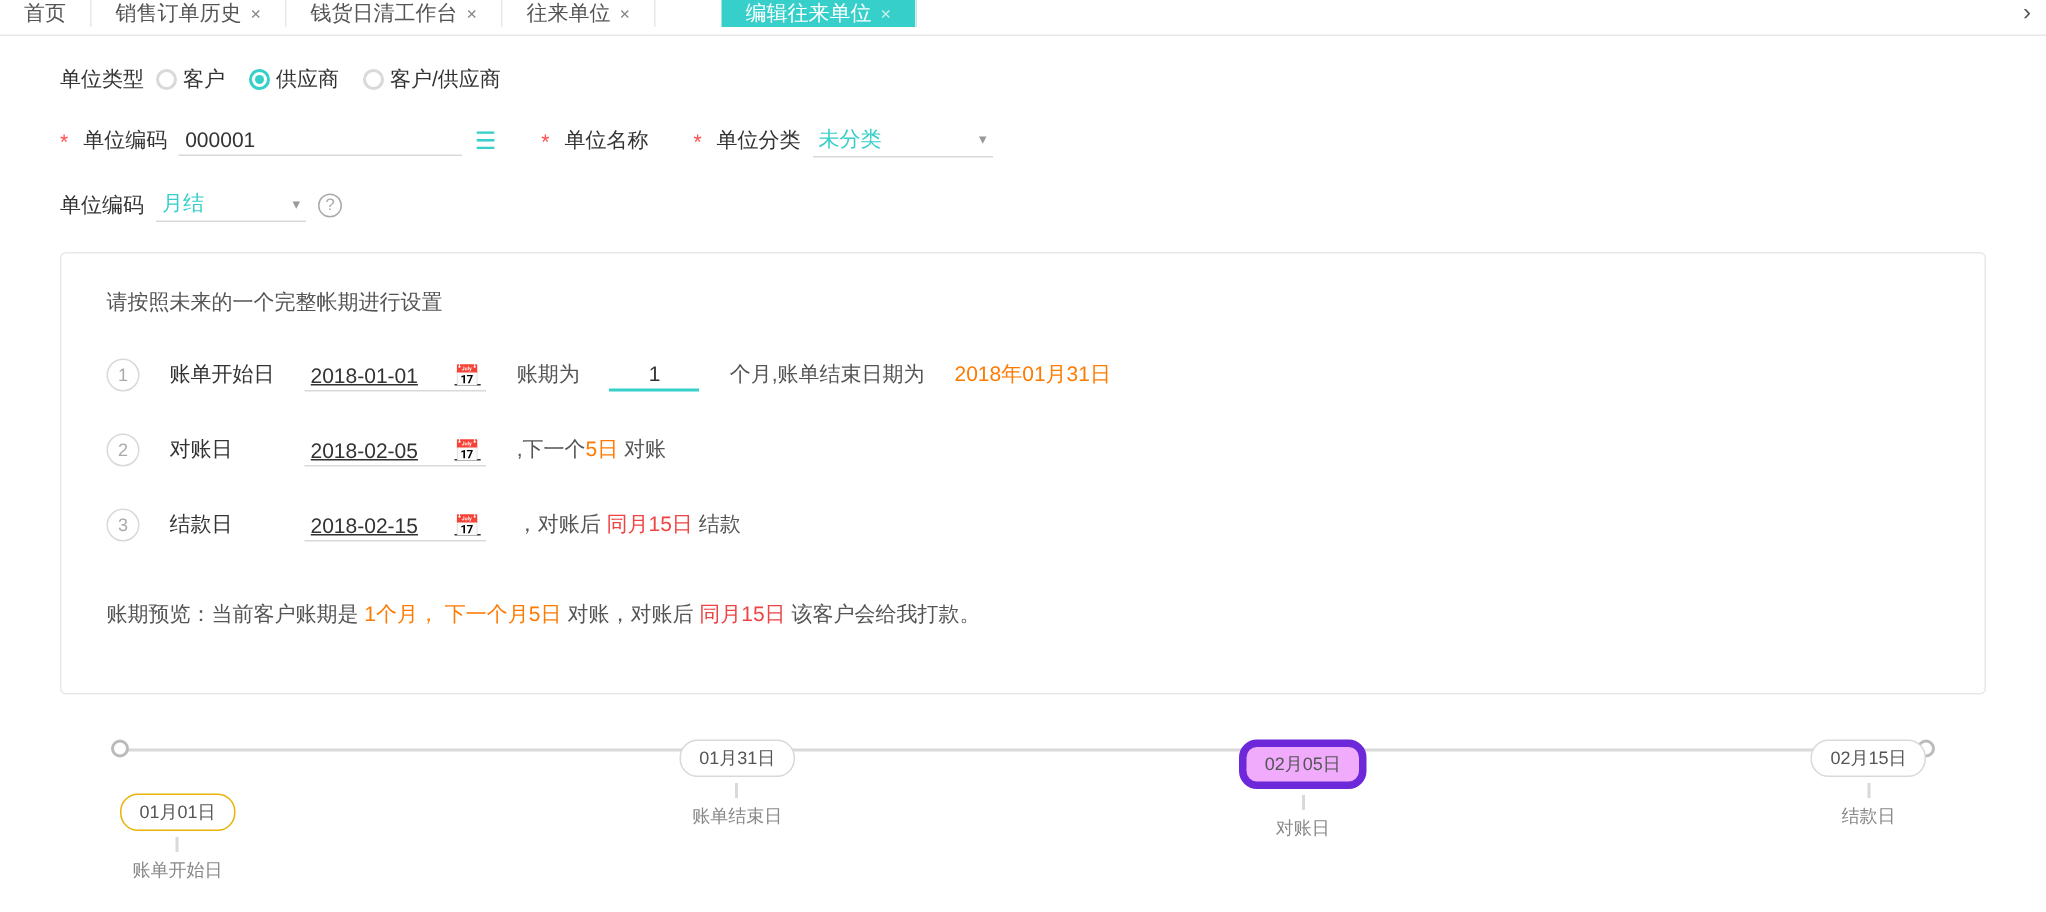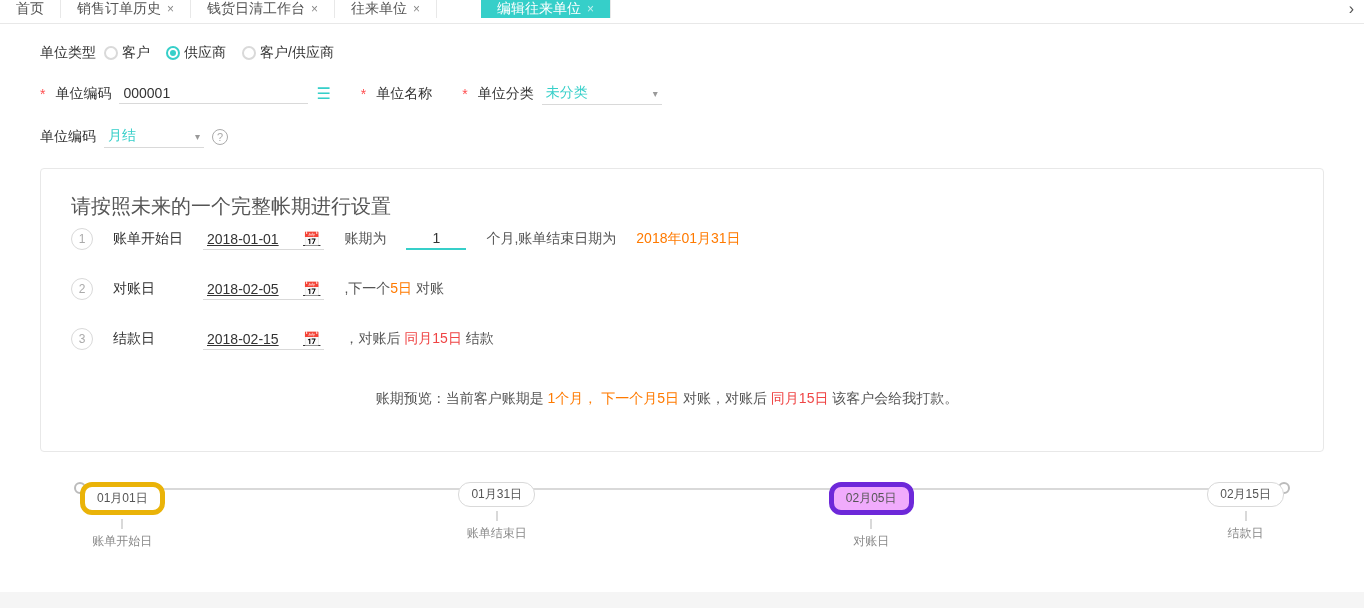--- a/index.html
+++ b/index.html
@@ -149,23 +149,23 @@
     }
 
     
     .card-section {
       border: 1px solid #e8e8e8;
       border-radius: 4px;
       padding: 24px 30px;
       margin-bottom: 20px;
     }
     .card-title {
-      font-size: 20px;
+      font-size: 14px;
       color: #555;
-      margin-bottom: 8px;
+      margin-bottom: 28px;
     }
 
     
     .step-row {
       display: flex;
       align-items: center;
       margin-bottom: 28px;
       gap: 20px;
     }
     .step-num {
@@ -343,21 +343,21 @@
     <div class="step-row" style="margin-bottom:0;">
       <div class="step-num">3</div>
       <span class="step-label">结款日</span>
       <div class="date-input-wrap">
         <input class="date-input" type="text" value="2018-02-15" style="">
         <span class="calendar-icon">📅</span>
       </div>
       <span class="step-desc">，对账后 <span class="highlight-teal">同月15日</span> 结款</span>
     </div>
 
-    <div class="preview-section" style="margin-top:20px; padding-left:0; border-top: none; text-align: center;">
+    <div class="preview-section" style="margin-top:20px; padding-left:0; border-top: none;">
       <span>账期预览：当前客户账期是 </span>
       <span class="highlight-orange">1个月，</span>
       <span class="highlight-orange">下一个月5日</span>
       <span> 对账，对账后 </span>
       <span class="highlight-teal">同月15日</span>
       <span> 该客户会给我打款。</span>
     </div>
   </div>
 
   <div style="position: relative; padding: 0 40px 10px 40px;">
@@ -365,21 +365,21 @@
 
       <div style="position: absolute; top: 16px; left: 0; right: 0; height: 2px; background: #d9d9d9; z-index: 0;"></div>
 
       <div style="position: absolute; top: 10px; left: -6px; width: 12px; height: 12px; border-radius: 50%; border: 2px solid #bbb; background: #fff; z-index: 1;"></div>
 
       <div style="position: absolute; top: 10px; right: -6px; width: 12px; height: 12px; border-radius: 50%; border: 2px solid #bbb; background: #fff; z-index: 1;"></div>
 
       <div style="display: flex; justify-content: space-between; width: 100%; z-index: 2;">
 
         <div style="display: flex; flex-direction: column; align-items: center; gap: 4px;">
-          <div style="background: #fff; border: 5px solid #eab308; border-radius: 12px; padding: 3px 12px; font-size: 12px; color: #555;">01月01日</div>
+          <div style="background: #fff; border: 1px solid #eab308; border-radius: 12px; padding: 3px 12px; font-size: 12px; color: #555; margin-top: 36px;">01月01日</div>
           <div style="width: 2px; height: 10px; background: #d9d9d9;"></div>
           <div style="font-size: 12px; color: #888;">账单开始日</div>
         </div>
 
         <div style="display: flex; flex-direction: column; align-items: center; gap: 4px;">
           <div style="background: #fff; border: 1px solid #d9d9d9; border-radius: 12px; padding: 3px 12px; font-size: 12px; color: #555;">01月31日</div>
           <div style="width: 2px; height: 10px; background: #d9d9d9;"></div>
           <div style="font-size: 12px; color: #888;">账单结束日</div>
         </div>
 

